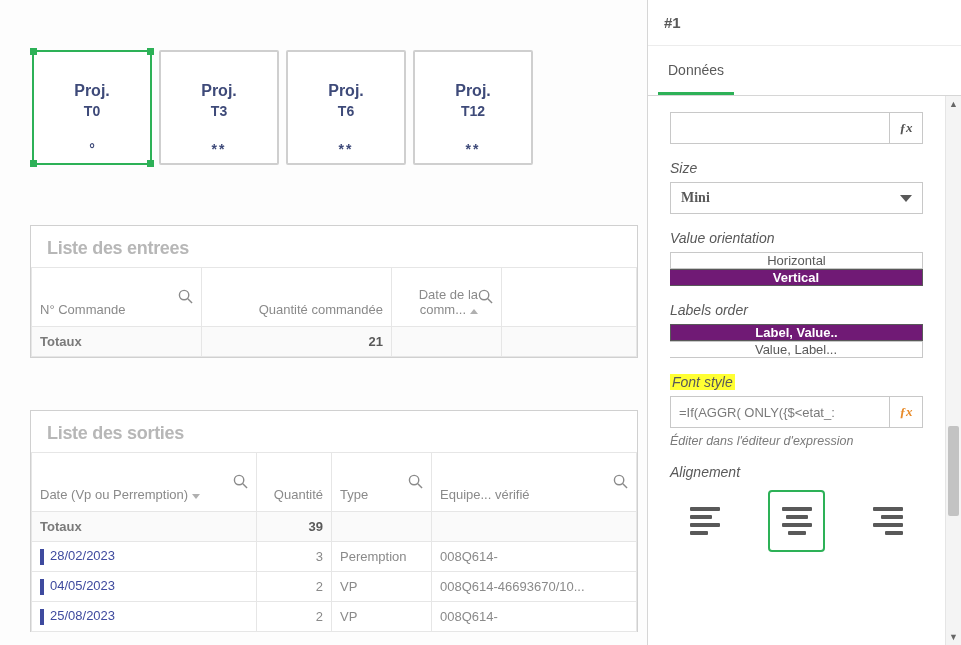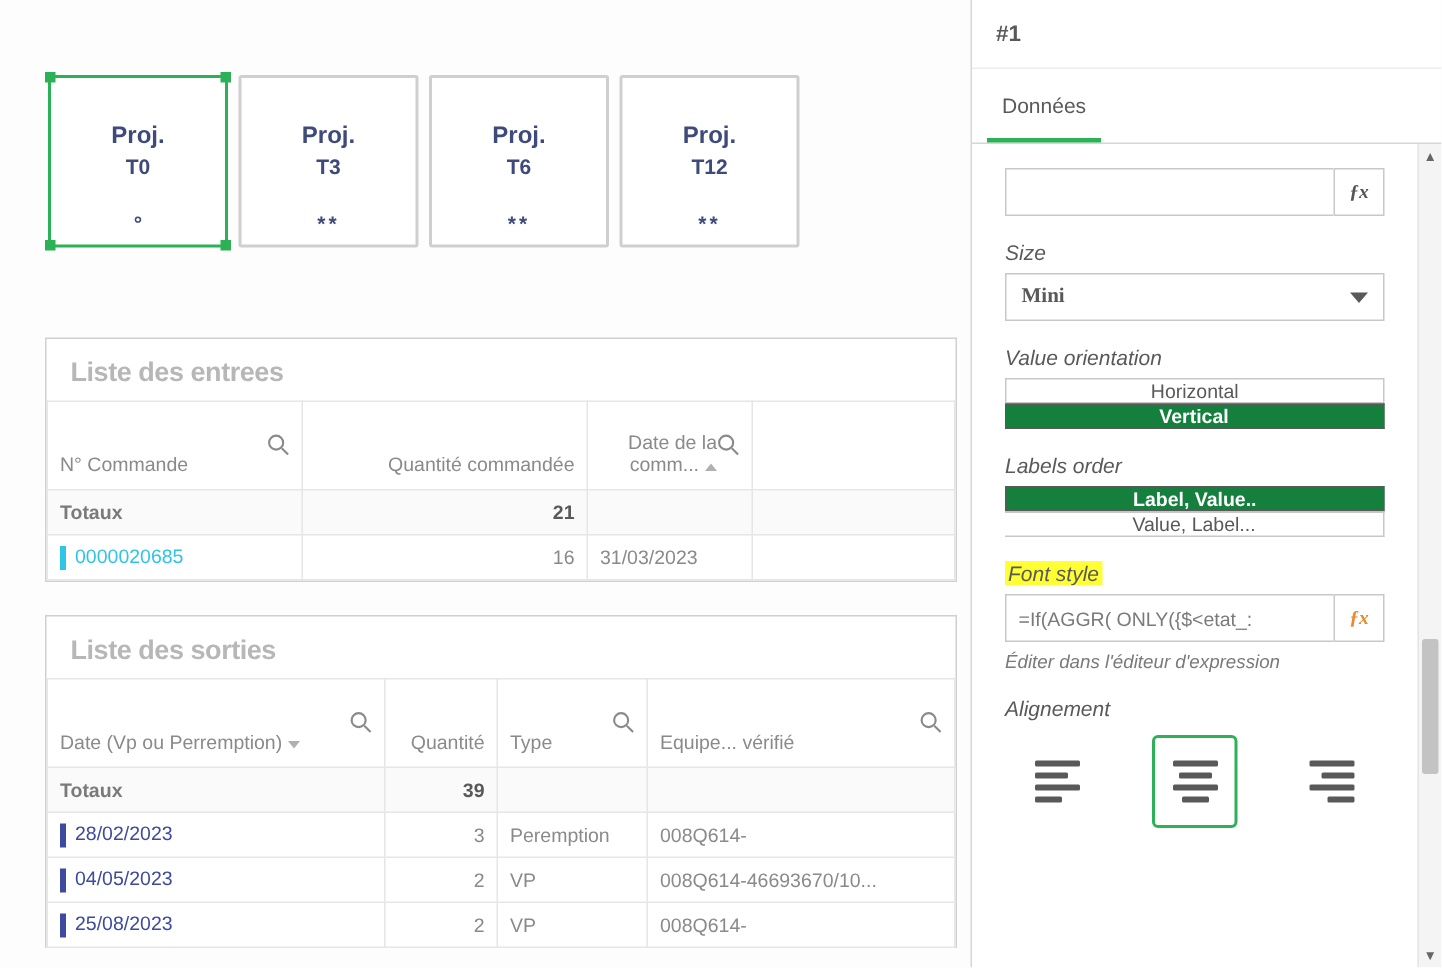--- a/index.html
+++ b/index.html
@@ -194,21 +194,21 @@
     padding:0 10px; font-size:14px; font-weight:600; color:#595959; cursor:pointer;font-family:Liberation Serif, serif;
   }
   .select .tri { width:0;height:0;border-left:6px solid transparent;border-right:6px solid transparent;border-top:7px solid #595959; }
   .segmented { display:flex;flex-direction:column; }
   .segmented .seg {
     flex:1; height:33px; display:flex; align-items:center; justify-content:center;
     border:1px solid #c8c8c8; font-size:13px; color:#595959; cursor:pointer;
     background:#fff; white-space: nowrap; overflow: hidden; text-overflow: ellipsis; padding: 0 6px;
   }
   .segmented .seg + .seg { border-left:none; }
-  .segmented .seg.active { background:#15803d; color:#fff; border-color:#595959; font-weight:600;}
+  .segmented .seg.active { background:#701a75; color:#fff; border-color:#595959; font-weight:600;}
   .edit-link { font-size:12.5px; font-style: italic; color:#7a7a7a; margin-top:6px; cursor:pointer; }
 
   .align-row { display:flex; gap: 34px; padding: 4px 6px;}
   .align-btn {
     width:66px; height:62px; display:flex; align-items:center; justify-content:center;
     border:2px solid transparent; border-radius:4px; cursor:pointer;
   }
   .align-btn.selected { border-color:#2db157; }
   .align-glyph { display:flex; flex-direction:column; gap:4px; }
   .align-glyph span { display:block; height:4px; background:#595959; border-radius:1px;}
@@ -280,26 +280,20 @@
           </div>
         </th>
         <th></th>
       </tr>
       <tr class="totaux">
         <td>Totaux</td>
         <td class="num">21</td>
         <td></td>
             <td></td>
       </tr>
-      <tr>
-        <td><span class="bar cyan"></span><span class="link-cyan">0000020685</span></td>
-        <td class="num">16</td>
-        <td>31/03/2023</td>
-        <td></td>
-      </tr>
     </tbody>
       </table>
   </div>
 
   <div class="table-wrap sorties">
     <div class="table-title">Liste des sorties</div>
     <table>
       <tbody>
           <tr>
         <th style="width:225px;">

